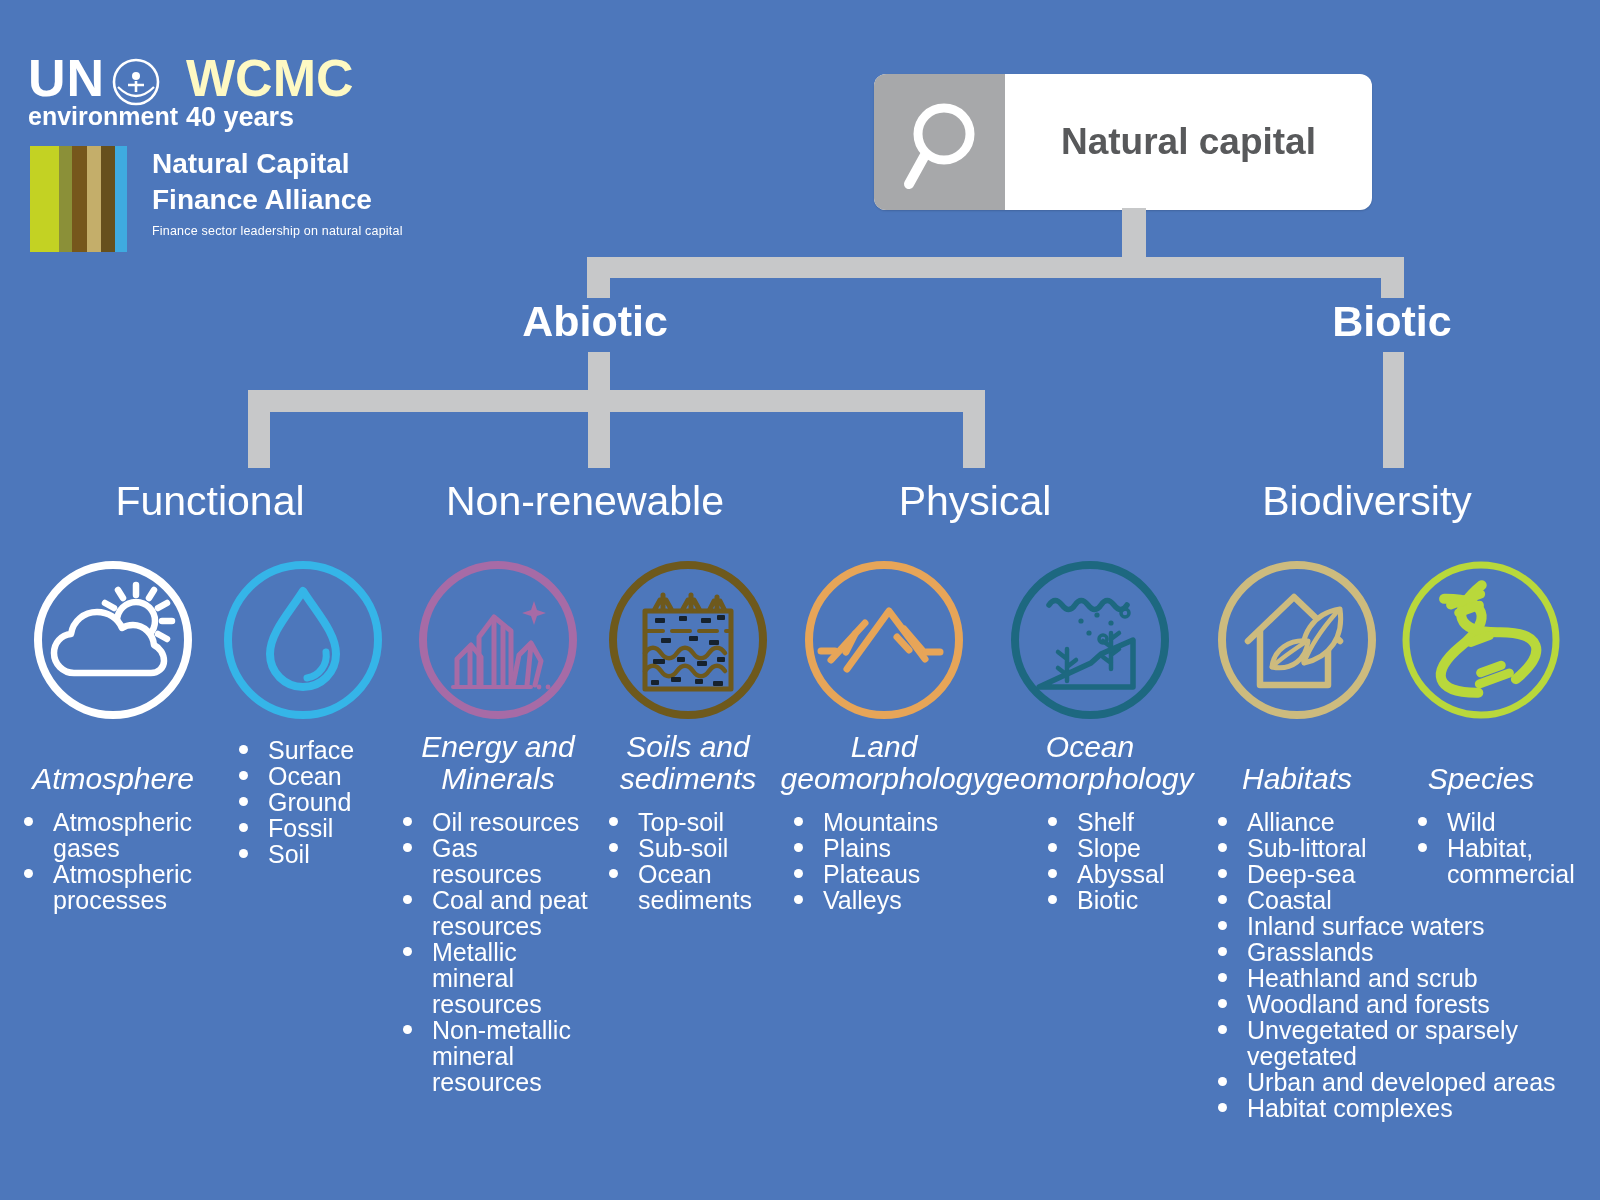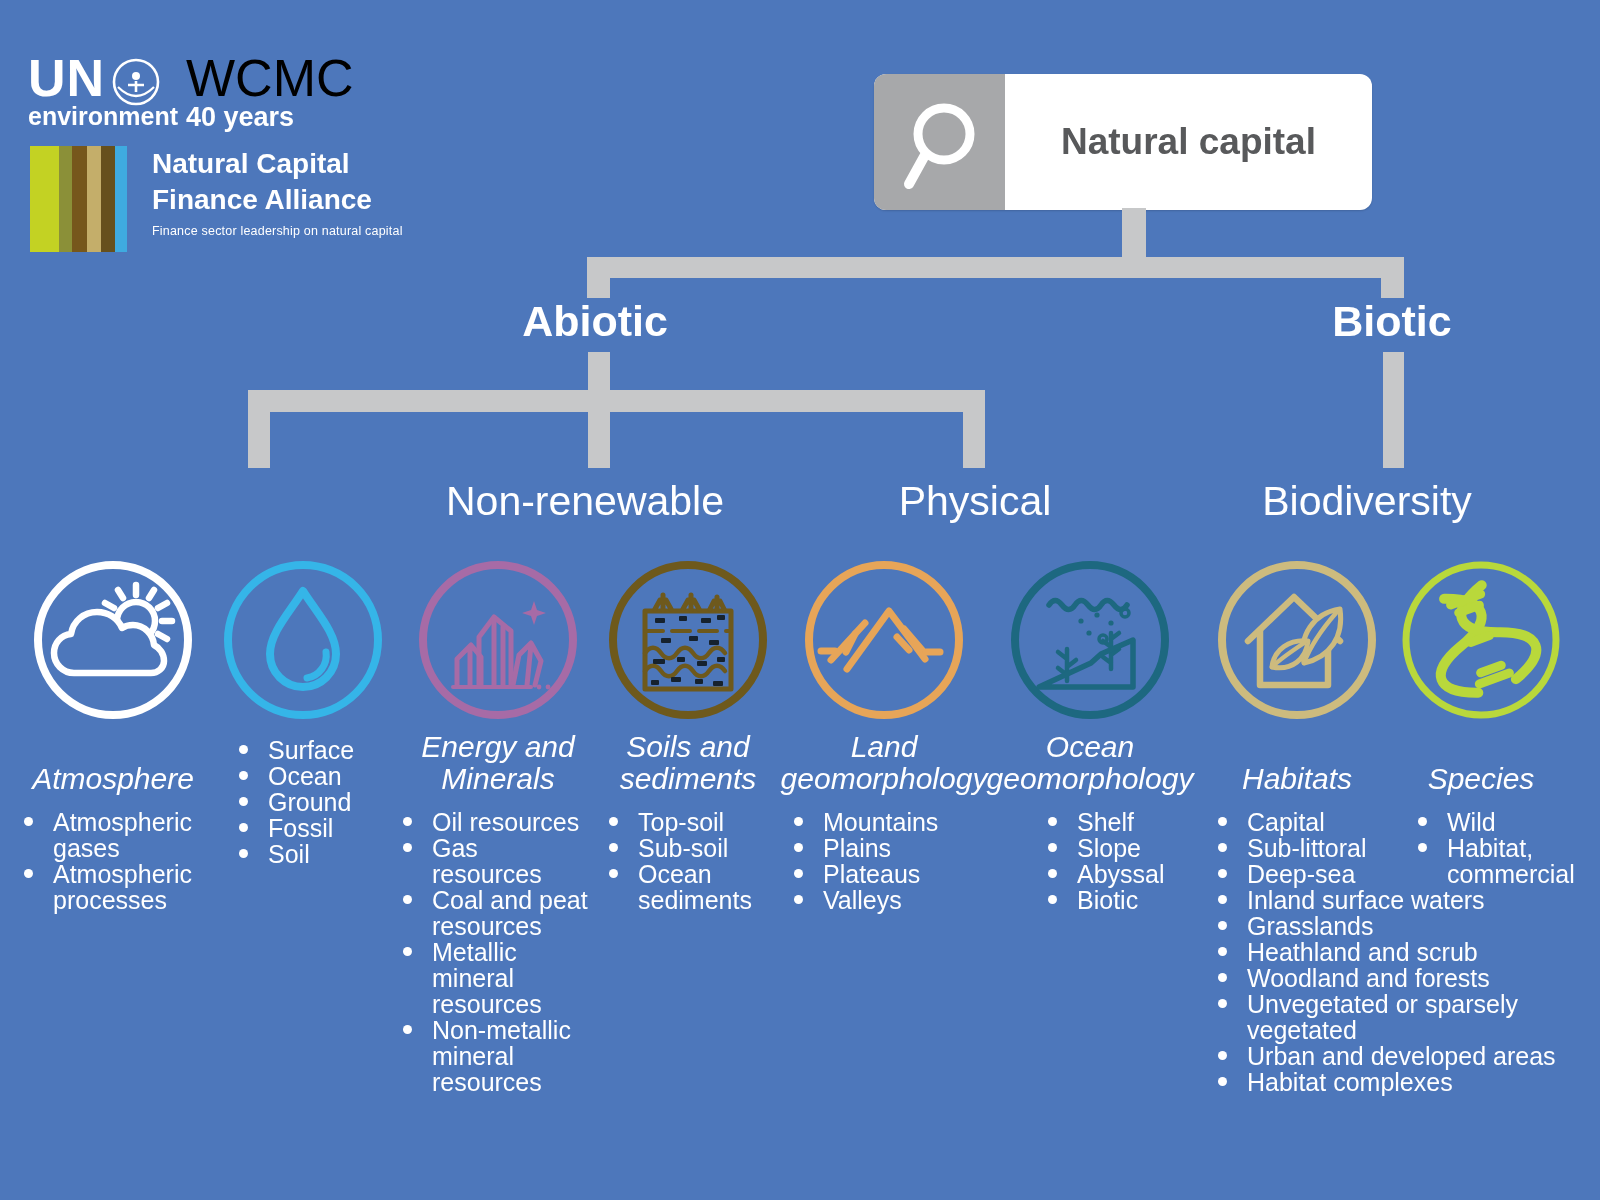--- a/index.html
+++ b/index.html
@@ -3,21 +3,21 @@
 <meta charset="utf-8">
 <style>
   html,body{margin:0;padding:0;}
   body{font-family:"Liberation Sans",sans-serif;background:var(--bg,#4d77bb);}
   .canvas{position:relative;width:1600px;height:1200px;background:var(--bg,#4d77bb);overflow:hidden;}
   .abs{position:absolute;}
 
   
   .un-word{left:28px;top:48px;font-size:52px;font-weight:700;color:#fff;letter-spacing:1px;}
   .un-emblem{left:110px;top:56px;}
-  .wcmc-word{left:186px;top:48px;font-size:52px;font-weight:400;color:#000000;}
+  .wcmc-word{left:186px;top:48px;font-size:52px;font-weight:700;color:#fef9c3;}
   .env-word{left:28px;top:102px;font-size:25px;font-weight:700;color:#fff;}
   .years-word{left:186px;top:102px;font-size:27px;font-weight:700;color:#fff;}
   .ncfa{left:30px;top:146px;display:flex;}
   .ncfa-stripes{display:flex;width:97px;height:106px;}
   .ncfa-stripes div{height:106px;}
   .ncfa-stripes div:nth-child(1){width:29px;}
   .ncfa-stripes div:nth-child(2){width:13px;}
   .ncfa-stripes div:nth-child(3){width:15px;}
   .ncfa-stripes div:nth-child(4){width:14px;}
   .ncfa-stripes div:nth-child(5){width:14px;}
@@ -127,20 +127,21 @@
   <div class="abs conn drop-1r"></div>
   <div class="abs conn stem-abiotic"></div>
   <div class="abs conn bar-2"></div>
   <div class="abs conn drop-2l"></div>
   <div class="abs conn drop-2r"></div>
   <div class="abs conn stem-biotic"></div>
 
   <div class="abs branch-label branch-abiotic">Abiotic</div>
   <div class="abs branch-label branch-biotic">Biotic</div>
 
+  <div class="abs category-label cat-0">Functional</div>
   <div class="abs category-label cat-1">Non-renewable</div>
   <div class="abs category-label cat-2">Physical</div>
   <div class="abs category-label cat-3">Biodiversity</div>
 
   <div class="col c1">
     <div class="icon-wrap ico" style="color: rgb(255, 255, 255);">
       <svg width="166" height="166" viewBox="0 0 166 166">
         <g fill="none" stroke="currentColor" stroke-linecap="round" stroke-linejoin="round">
           <circle cx="83" cy="83" r="75" stroke-width="8"></circle>
           <circle cx="106" cy="64" r="19" stroke-width="6.5"></circle>
@@ -322,23 +323,24 @@
           </g>
           <path stroke-width="5" fill="var(--bg,#4d77bb)" d="M90,106 C84,78 100,56 126,52 C130,80 116,100 90,106 Z"></path>
           <path stroke-width="4.5" d="M122,56 C108,72 96,90 90,106"></path>
           <path stroke-width="5" fill="var(--bg,#4d77bb)" d="M58,110 C60,92 76,82 94,84 C92,102 78,114 58,110 Z"></path>
           <path stroke-width="4.5" d="M90,86 C78,94 66,102 58,110"></path>
         </g>
       </svg>
     </div>
     <div class="subtitle">Habitats</div>
     <ul>
-        <li>Capital</li>
+        <li>Alliance</li>
         <li>Sub-littoral</li>
         <li>Deep-sea</li>
+        <li>Coastal</li>
         <li>Inland surface waters</li>
         <li>Grasslands</li>
         <li>Heathland and scrub</li>
         <li>Woodland and forests</li>
         <li>Unvegetated or sparsely
 vegetated</li>
         <li>Urban and developed areas</li>
         <li>Habitat complexes</li>
       </ul>
   </div>

